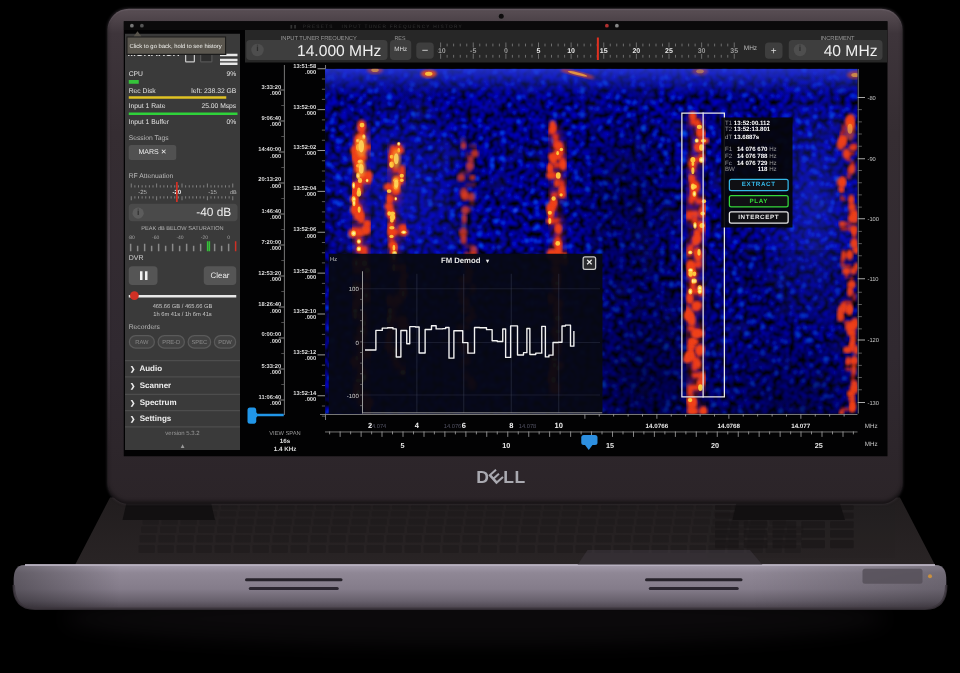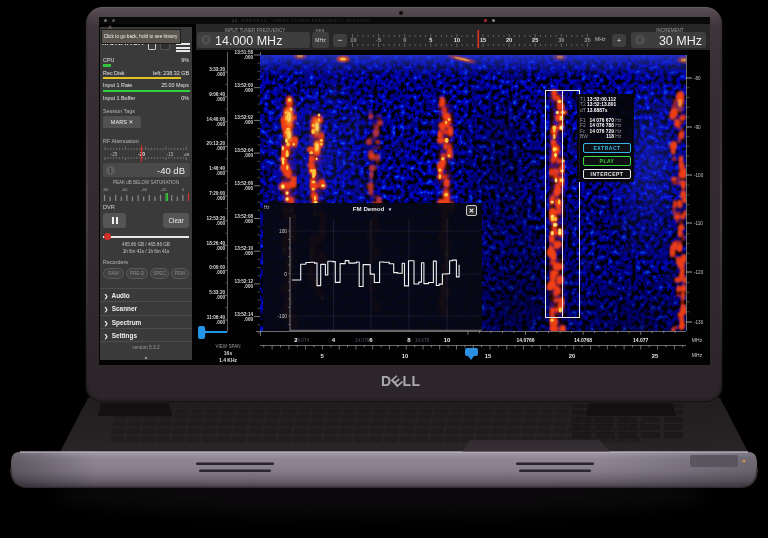--- a/index.html
+++ b/index.html
@@ -301,21 +301,21 @@
 </svg>
 <div class="abs" style="left:99px;top:17px;width:611px;height:348px;background:#020203;overflow:hidden">
 <div class="abs" style="left:0;top:0;width:611px;height:7px;background:#0b0a0b"></div>
 <div class="abs" style="left:133px;top:1px;width:160px;height:4px;color:#343434;font-size:3.8px;letter-spacing:1px">▮▮ &nbsp;PRESETS &nbsp; INPUT&nbsp;TUNER&nbsp;FREQUENCY&nbsp;HISTORY</div>
 <div class="abs" style="left:385px;top:2px;width:3px;height:3px;background:#b03030;border-radius:50%"></div>
 <div class="abs" style="left:393px;top:2px;width:3px;height:3px;background:#888;border-radius:50%"></div>
 <div class="abs" style="left:97px;top:7px;width:514px;height:26px;background:#272727"></div>
 <div class="abs" style="left:101px;top:10.5px;width:110px;height:5px;color:#9a9a9a;font-size:4.6px;text-align:center">INPUT TUNER FREQUENCY</div>
 <div class="abs" style="left:98px;top:15px;width:113px;height:16px;background:#3e3e3e;border-radius:3px"></div>
 <div class="abs" style="left:102px;top:18px;width:10px;height:10px;border-radius:50%;background:#4e4e4e;color:#2c2c2c;font-size:7px;font-weight:bold;text-align:center;line-height:10px">i</div>
-<div class="abs" style="left:116px;top:17px;width:90px;height:14px;color:#efefef;font-size:12.5px;">14.000 MHz</div>
+<div class="abs" style="left:116px;top:17px;width:90px;height:14px;color:#efefef;font-size:12.5px;text-align:right">14.000 MHz</div>
 <div class="abs" style="left:213px;top:10.5px;width:16px;height:5px;color:#9a9a9a;font-size:4.3px;text-align:center">RES</div>
 <div class="abs" style="left:213px;top:15px;width:17px;height:16px;background:#3e3e3e;border-radius:3px;color:#ddd;font-size:5px;text-align:center;line-height:17px">MHz</div>
 <div class="abs" style="left:234px;top:17px;width:14px;height:13px;background:#3e3e3e;border-radius:3px;color:#ddd;font-size:9px;text-align:center;line-height:12px">−</div>
 <svg class="abs" style="left:251px;top:11px" width="248" height="22" viewBox="0 0 248 22">
         <line x1="2.5" y1="6.0" x2="2.5" y2="10.0" stroke="#777" stroke-width="0.7"></line>
         <line x1="2.5" y1="15.0" x2="2.5" y2="19.0" stroke="#777" stroke-width="0.7"></line>
         <line x1="7.7" y1="6.9" x2="7.7" y2="9.1" stroke="#777" stroke-width="0.7"></line>
         <line x1="7.7" y1="15.9" x2="7.7" y2="18.1" stroke="#777" stroke-width="0.7"></line>
         <line x1="12.9" y1="6.9" x2="12.9" y2="9.1" stroke="#777" stroke-width="0.7"></line>
         <line x1="12.9" y1="15.9" x2="12.9" y2="18.1" stroke="#777" stroke-width="0.7"></line>
@@ -415,21 +415,21 @@
         <text x="185.2" y="14" fill="#e8e8e8" font-size="5.6" font-weight="bold" text-anchor="middle">25</text>
         <text x="211.3" y="14" fill="#9a9a9a" font-size="5.6" font-weight="bold" text-anchor="middle">30</text>
         <text x="237.4" y="14" fill="#9a9a9a" font-size="5.6" font-weight="bold" text-anchor="middle">35</text>
         <line x1="128.3" y1="2" x2="128.3" y2="20" stroke="#e03020" stroke-width="1.6"></line>
       </svg>
 <div class="abs" style="left:496px;top:19px;width:20px;height:7px;color:#bbb;font-size:5.2px">MHz</div>
 <div class="abs" style="left:513px;top:17px;width:14px;height:13px;background:#3e3e3e;border-radius:3px;color:#ddd;font-size:8px;text-align:center;line-height:13px">+</div>
 <div class="abs" style="left:541px;top:10.5px;width:60px;height:5px;color:#9a9a9a;font-size:4.6px;text-align:center">INCREMENT</div>
 <div class="abs" style="left:532px;top:15px;width:75px;height:16px;background:#3e3e3e;border-radius:3px"></div>
 <div class="abs" style="left:536px;top:18px;width:10px;height:10px;border-radius:50%;background:#4e4e4e;color:#2c2c2c;font-size:7px;font-weight:bold;text-align:center;line-height:10px">i</div>
-<div class="abs" style="left:546px;top:17px;width:57px;height:14px;color:#efefef;font-size:12.5px;text-align:right">30 MHz</div>
+<div class="abs" style="left:546px;top:17px;width:57px;height:14px;color:#efefef;font-size:12.5px;text-align:right">40 MHz</div>
 <div class="abs" style="left:1px;top:10px;width:92px;height:333px;background:#3a3a3a"></div>
 <div class="abs" style="left:3px;top:21px;width:60px;height:13px;color:#ddd;font-size:8px;font-weight:bold;letter-spacing:0px">MONARCH</div>
 <div class="abs" style="left:49px;top:24px;width:8px;height:9px;border:1.2px solid #c8c8c8;border-radius:1px"></div>
 <div class="abs" style="left:61px;top:24px;width:10px;height:9px;background:#2e2e2e;border:1px solid #555;border-radius:1px"></div>
 <div class="abs" style="left:77px;top:26px;width:14px;height:2px;background:#e8e8e8"></div>
 <div class="abs" style="left:77px;top:29.5px;width:14px;height:2px;background:#e8e8e8"></div>
 <div class="abs" style="left:77px;top:33px;width:14px;height:2px;background:#e8e8e8"></div>
 <div class="abs" style="left:1.5px;top:12px;width:80px;height:15px;background:#5a564e;border:1px solid #1d1d1d;color:#f2f2ee;font-size:4.7px;line-height:13px;text-align:center">Click to go back, hold to see history</div>
 <div class="abs" style="left:8px;top:8px;width:0;height:0;border-left:3px solid transparent;border-right:3px solid transparent;border-bottom:4px solid #57534b"></div>
 <div class="abs" style="left:5px;top:2px;width:3px;height:3px;border-radius:50%;background:#777"></div>

